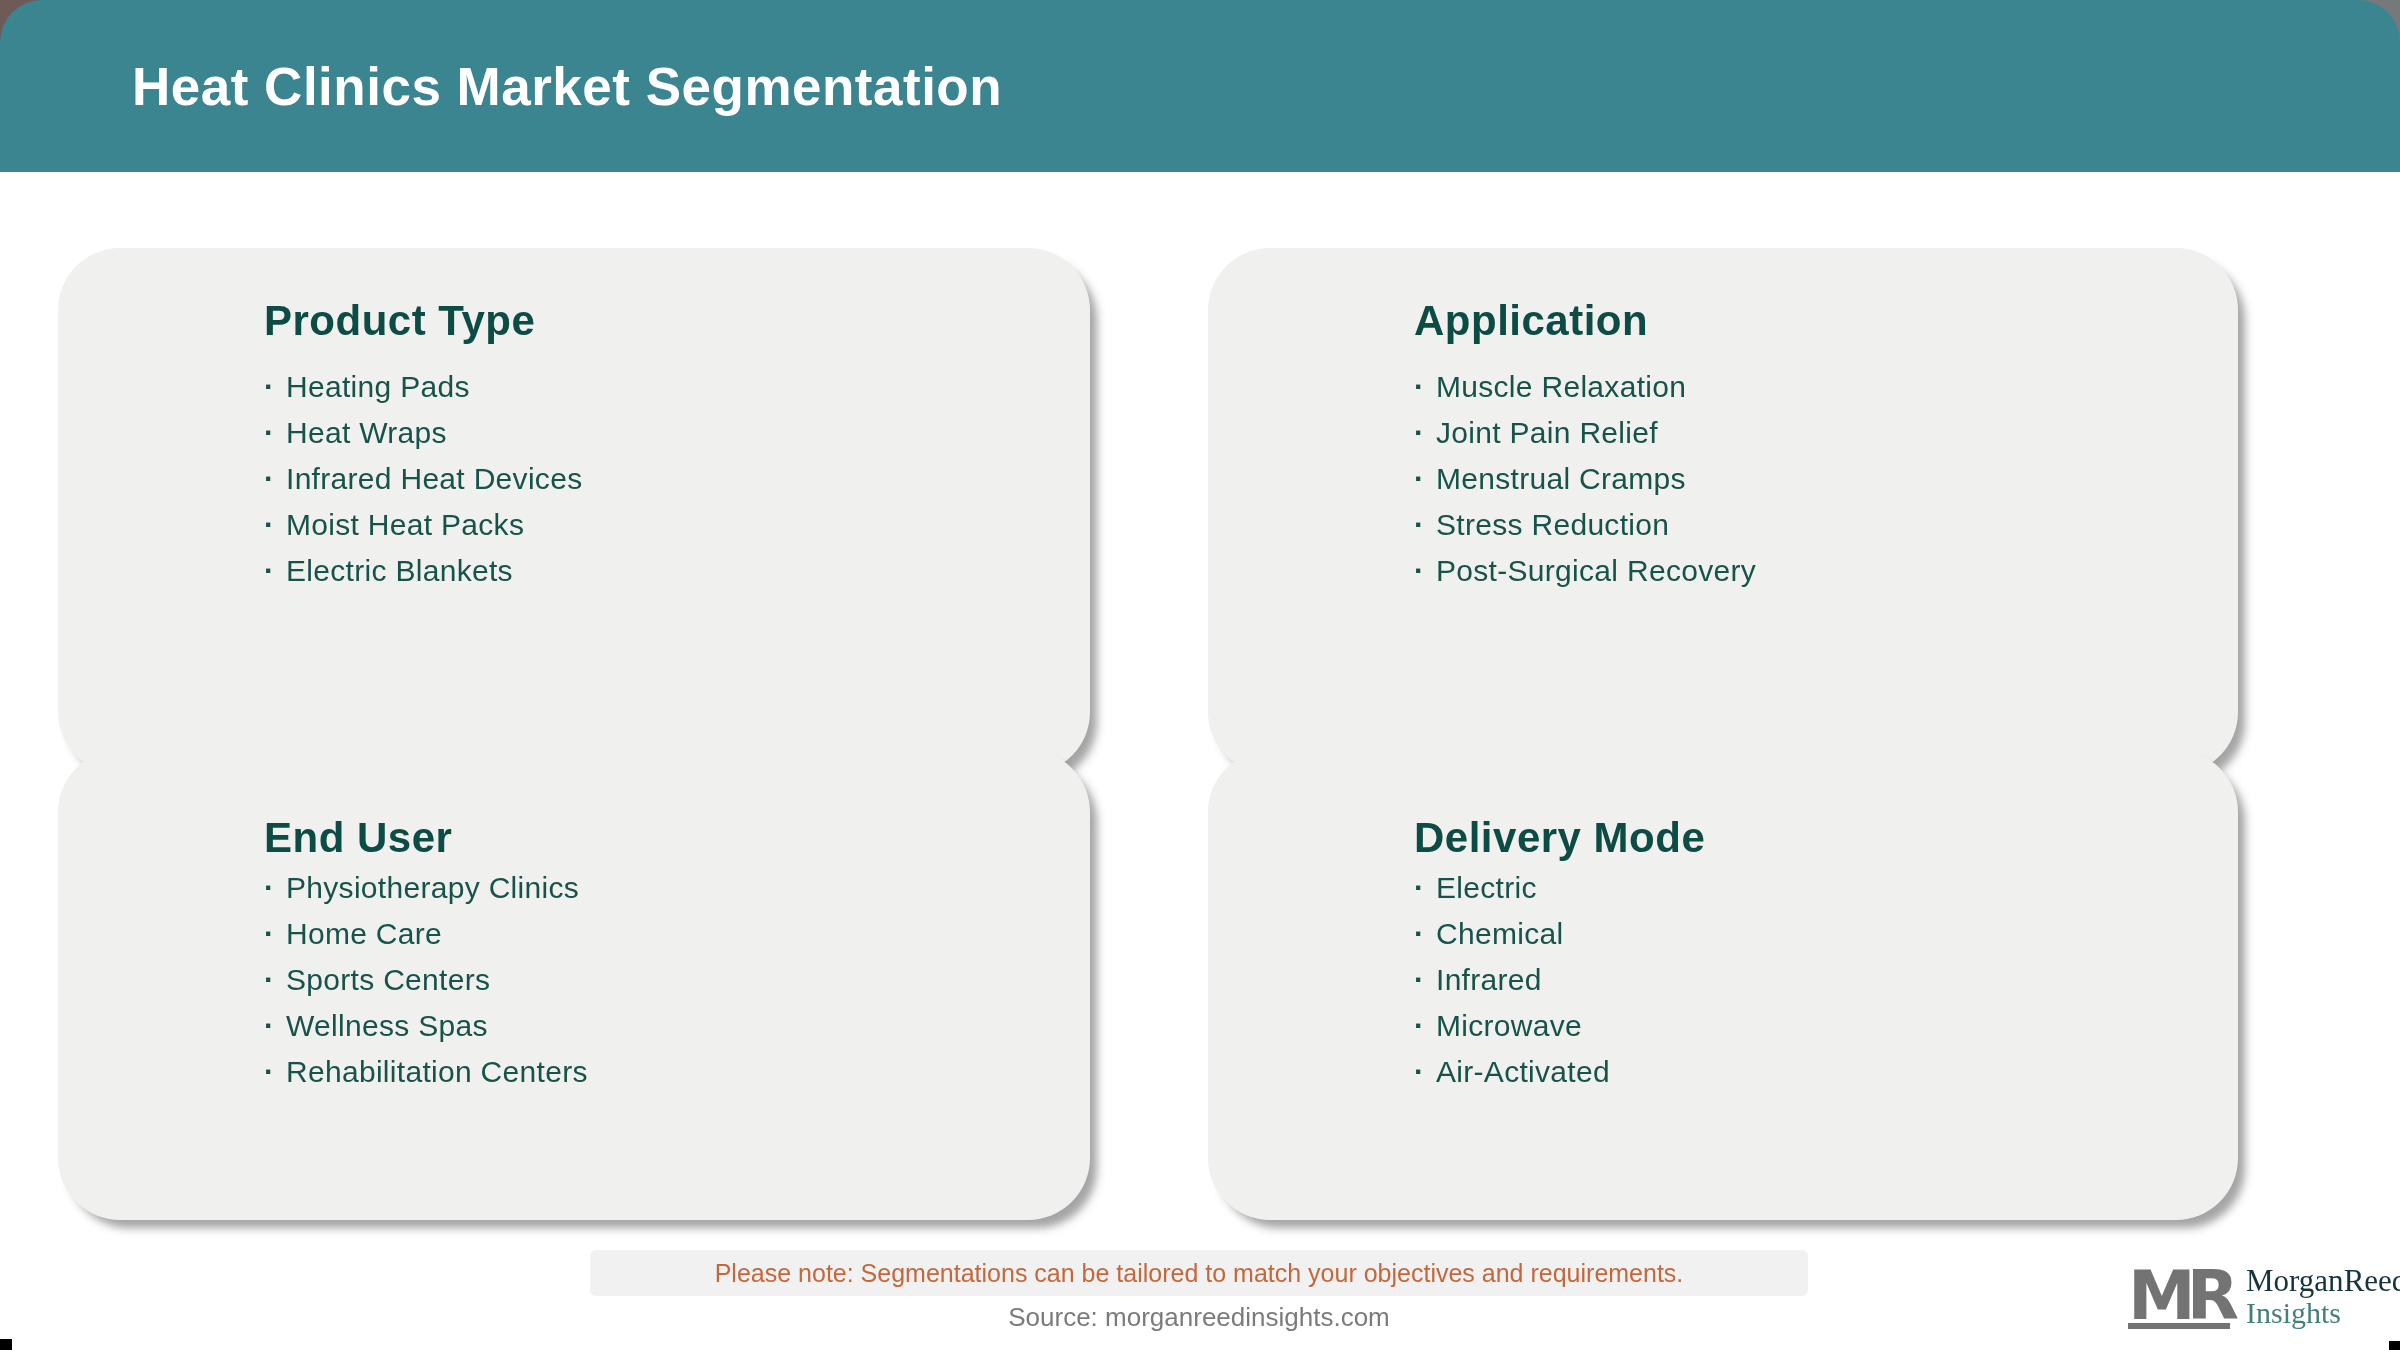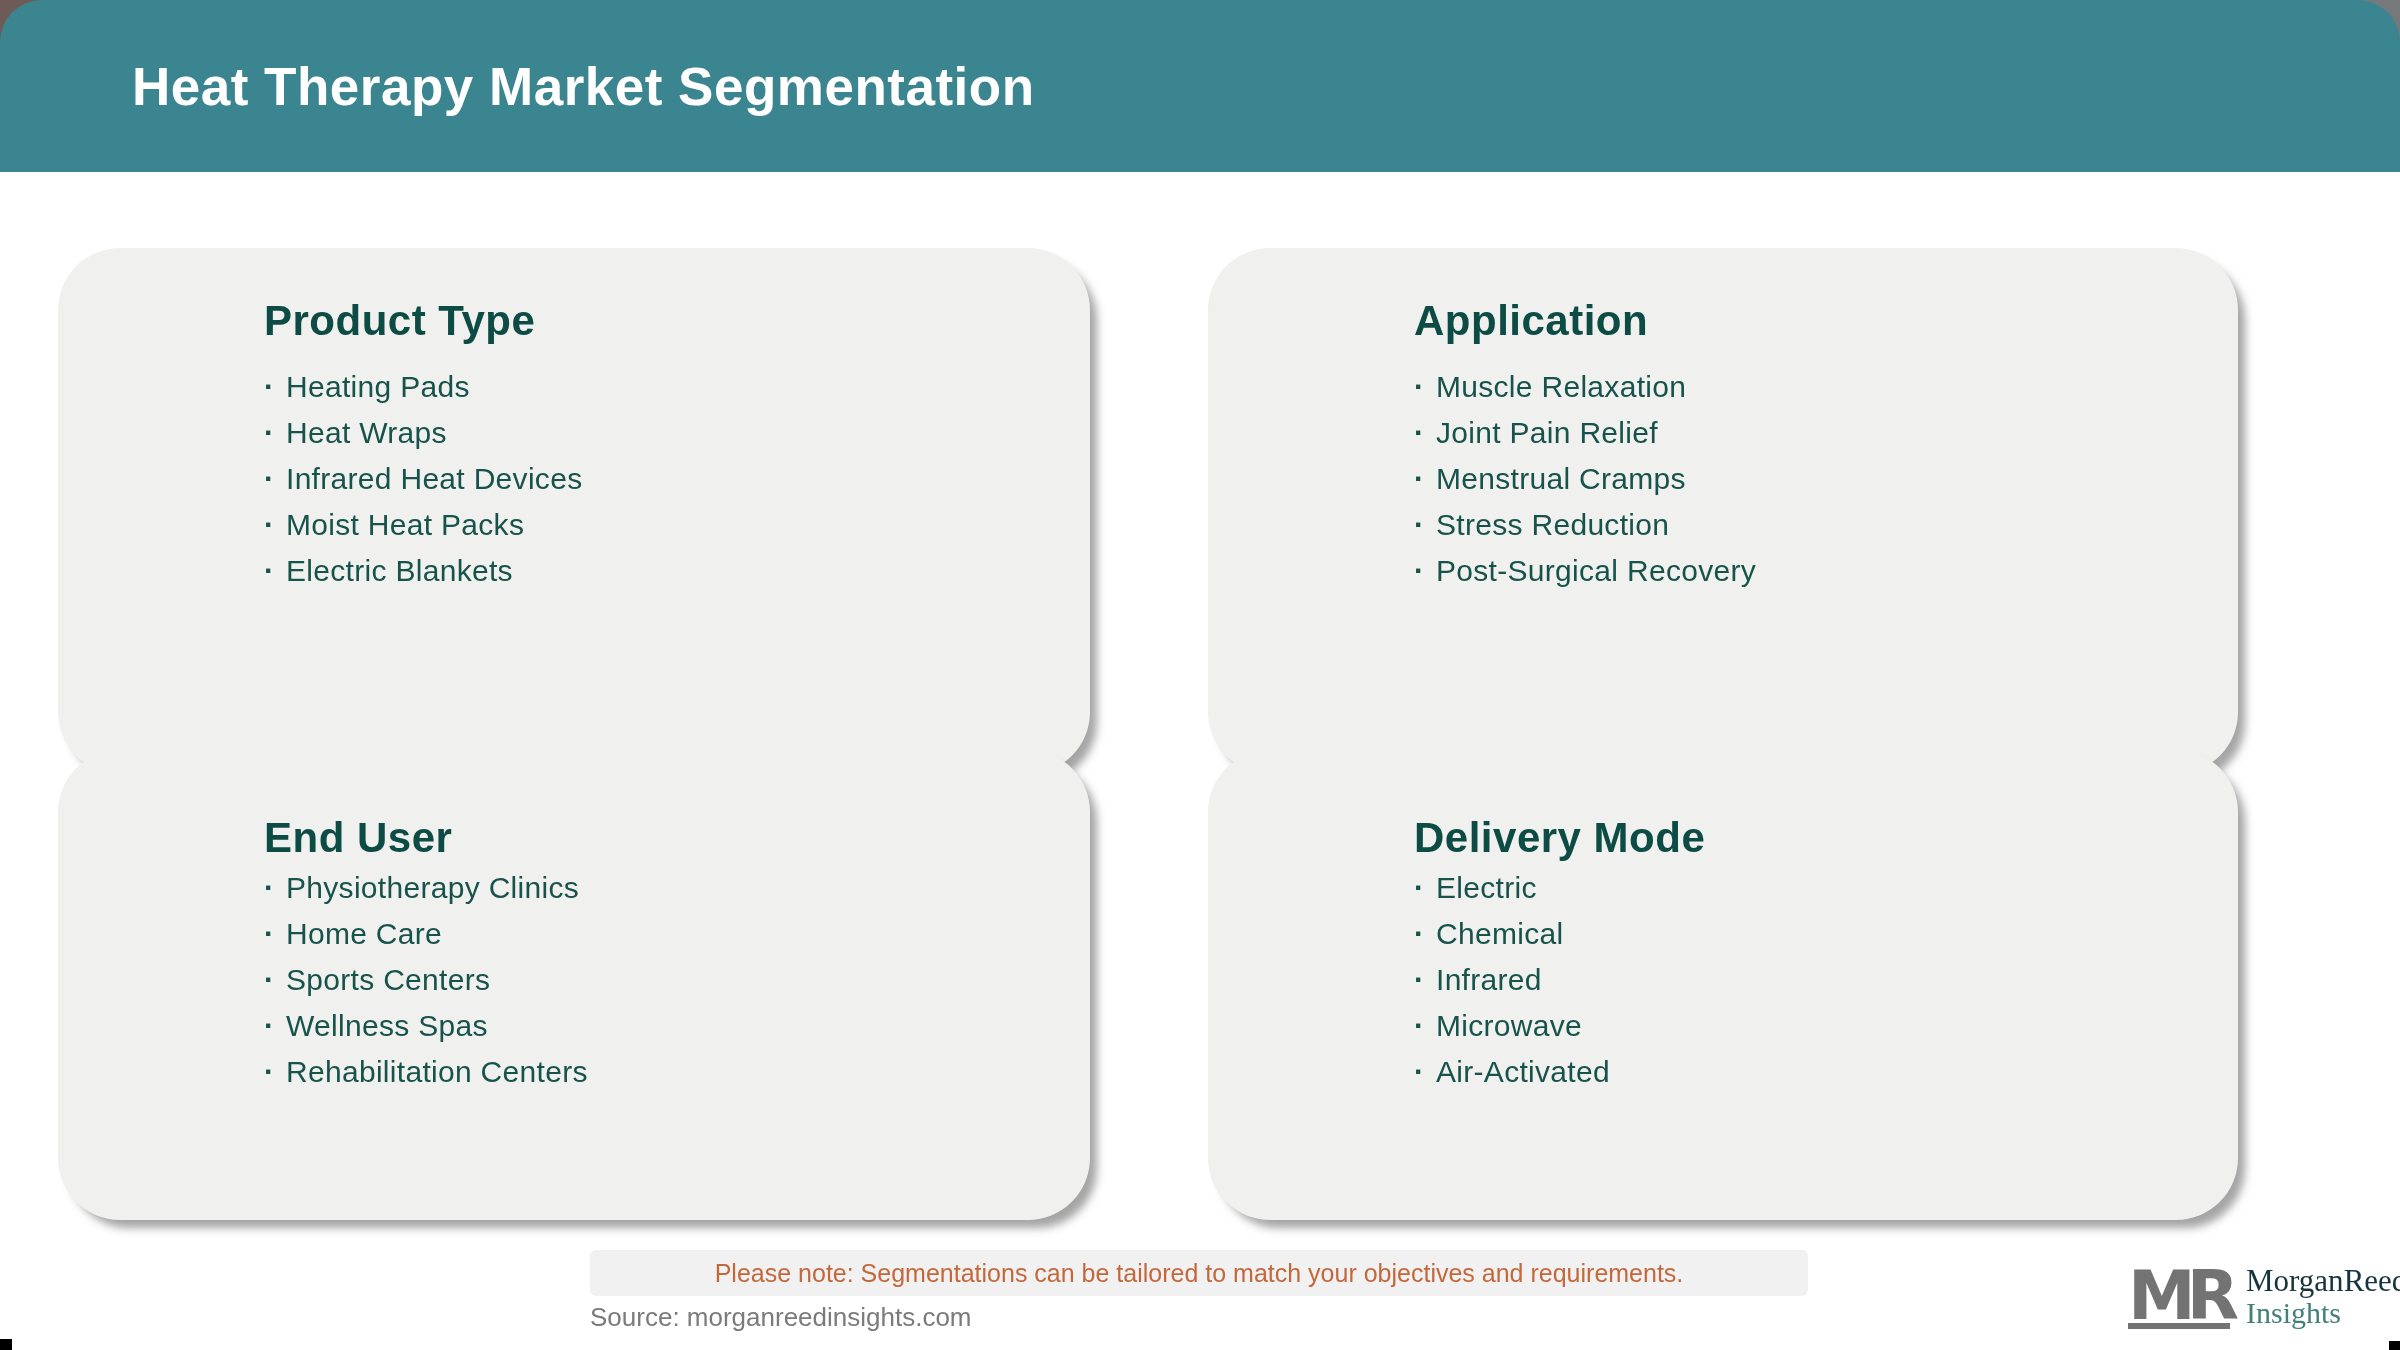--- a/index.html
+++ b/index.html
@@ -42,21 +42,21 @@
   }
   .dot{width:22px;flex:0 0 22px;text-align:left;font-weight:bold;}
   .note-pill{
     position:absolute;left:590px;top:1250px;width:1218px;height:46px;
     background:#F1F1F1;border-radius:6px;
     display:flex;align-items:center;justify-content:center;
     font-size:25px;color:#C4683C;text-align:center;
   }
   .source-line{
     position:absolute;left:590px;top:1302px;width:1218px;height:34px;
-    text-align:left;font-size:26px;color:#7B7B7B;
+    text-align:center;font-size:26px;color:#7B7B7B;
   }
   .brand{
     position:absolute;left:2128px;top:1258px;height:76px;
     display:flex;align-items:center;
   }
   .monogram{
     font-size:68px;font-weight:900;color:#737373;letter-spacing:-9px;
     line-height:70px;margin-right:16px;font-family:"DejaVu Sans",sans-serif;text-decoration:underline;
   }
   .brand-text{display:flex;flex-direction:column;justify-content:center;}
@@ -76,21 +76,21 @@
 </style>
 </head>
 <body>
 
 <div class="slide">
 
   <div class="corner tl"></div>
   <div class="corner tr"></div>
 
   <div class="header">
-    <div class="title">Heat Therapy Market Segmentation</div>
+    <div class="title">Heat Clinics Market Segmentation</div>
   </div>
 
   <div class="card col-l row1">
     <div class="card-title">Product Type</div>
     <ul class="seg-list">
       <li class="seg-item">
           <span class="dot">·</span>
           <span>Heating Pads</span>
         </li>
       <li class="seg-item">

